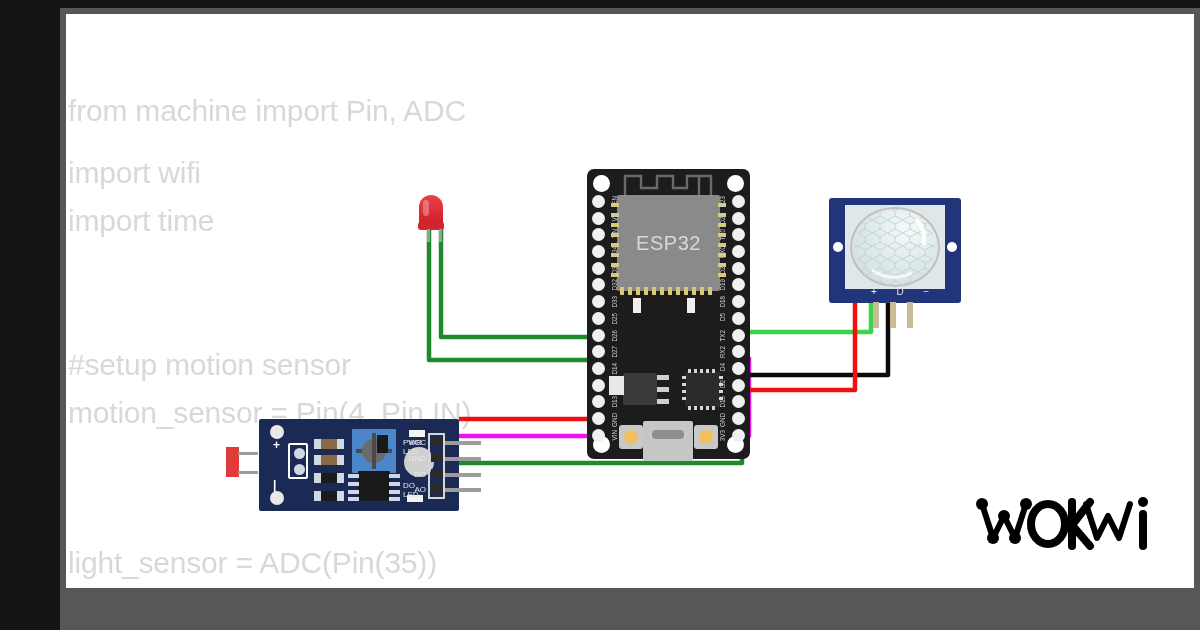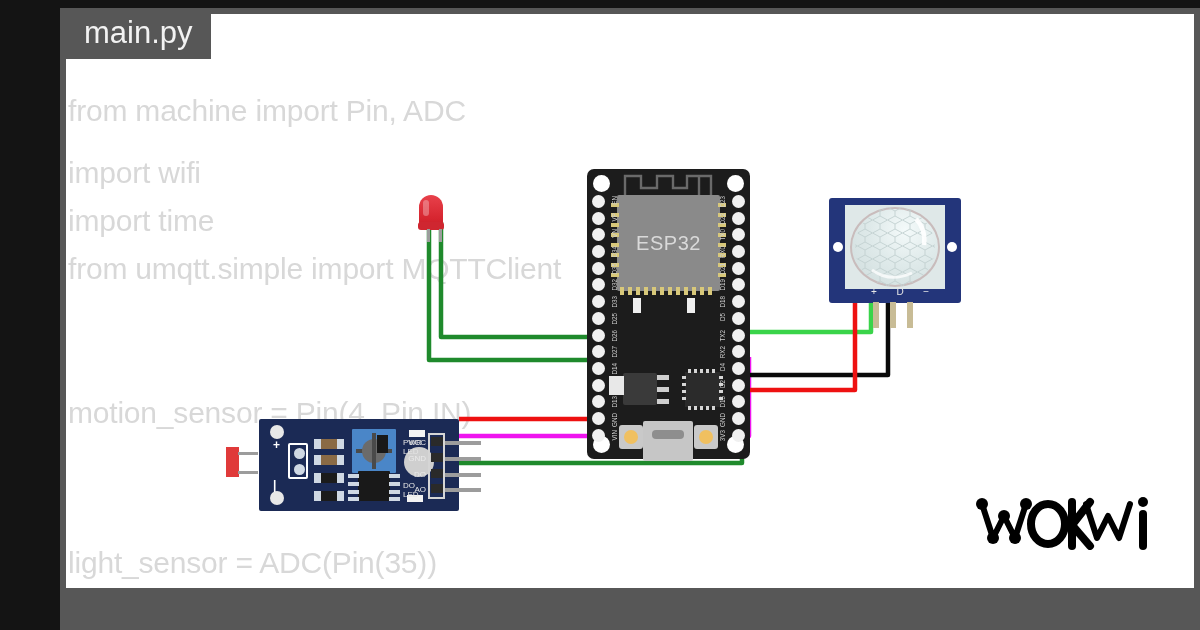--- a/index.html
+++ b/index.html
@@ -261,22 +261,22 @@
 <div id="root">
 
   <div class="frame-gray"></div>
 
   <div class="canvas">
 
     <div class="code-layer">
       <div class="code-line" style="top:80px">from machine import Pin, ADC</div>
       <div class="code-line" style="top:142px">import wifi</div>
       <div class="code-line" style="top:190px">import time</div>
-      <div class="code-line" style="top:238px">from umqtt.simple import MQTTClient</div>
       <div class="code-line" style="top:286px"></div>
+      <div class="code-line" style="top:334px">#setup motion sensor</div>
       <div class="code-line" style="top:382px">motion_sensor = Pin(4, Pin.IN)</div>
       <div class="code-line" style="top:430px"></div>
       <div class="code-line" style="top:532px">light_sensor = ADC(Pin(35))</div>
 
     </div>
 
     <svg class="wires" viewBox="0 0 1128 574">
 
       <path d="M 363 208 L 363 346 L 530 346" fill="none" stroke="#1f8a2c" stroke-width="4.5" stroke-linejoin="round"></path>
 
@@ -615,15 +615,14 @@
           <path d="M96 31 L114 8"></path>
           <path d="M96 31 L114 52"></path>
           <path d="M167 20 L167 52"></path>
         </g>
         <circle cx="167" cy="8" r="5" fill="#000000"></circle>
       </svg>
     </div>
 
   </div>
 
-  <div class="file-tab">main.py</div>
 
 </div>
 
 </body></html>

